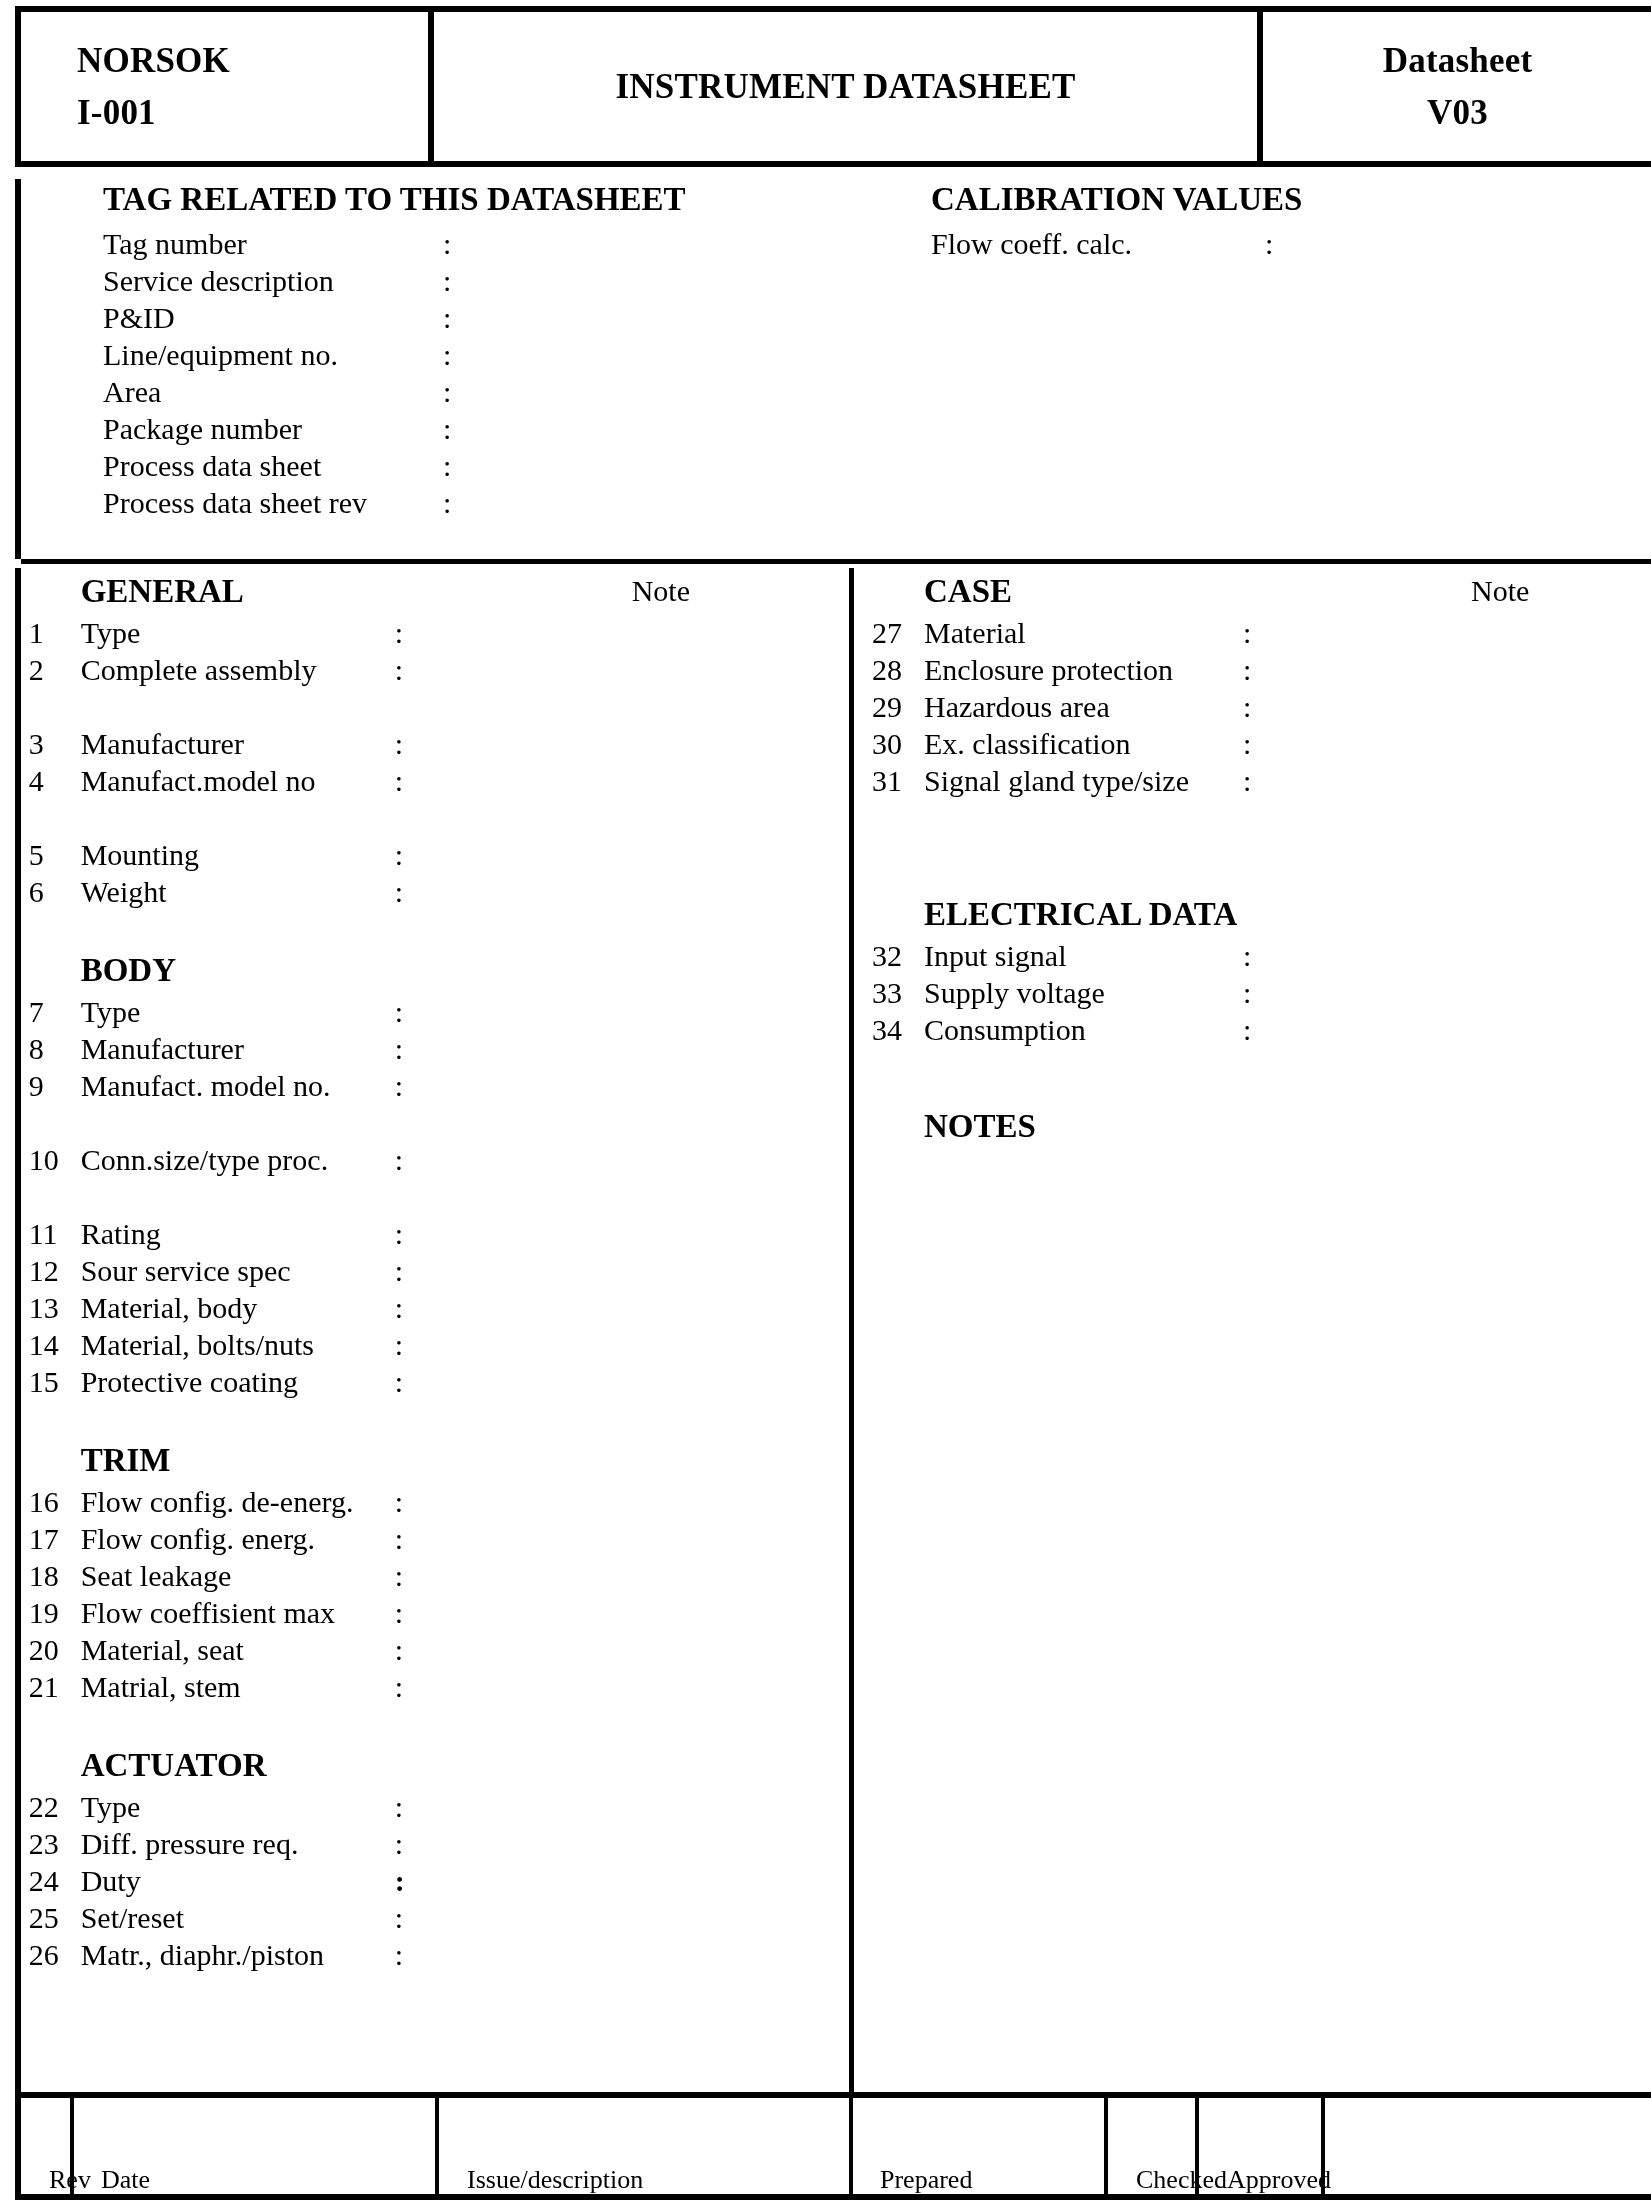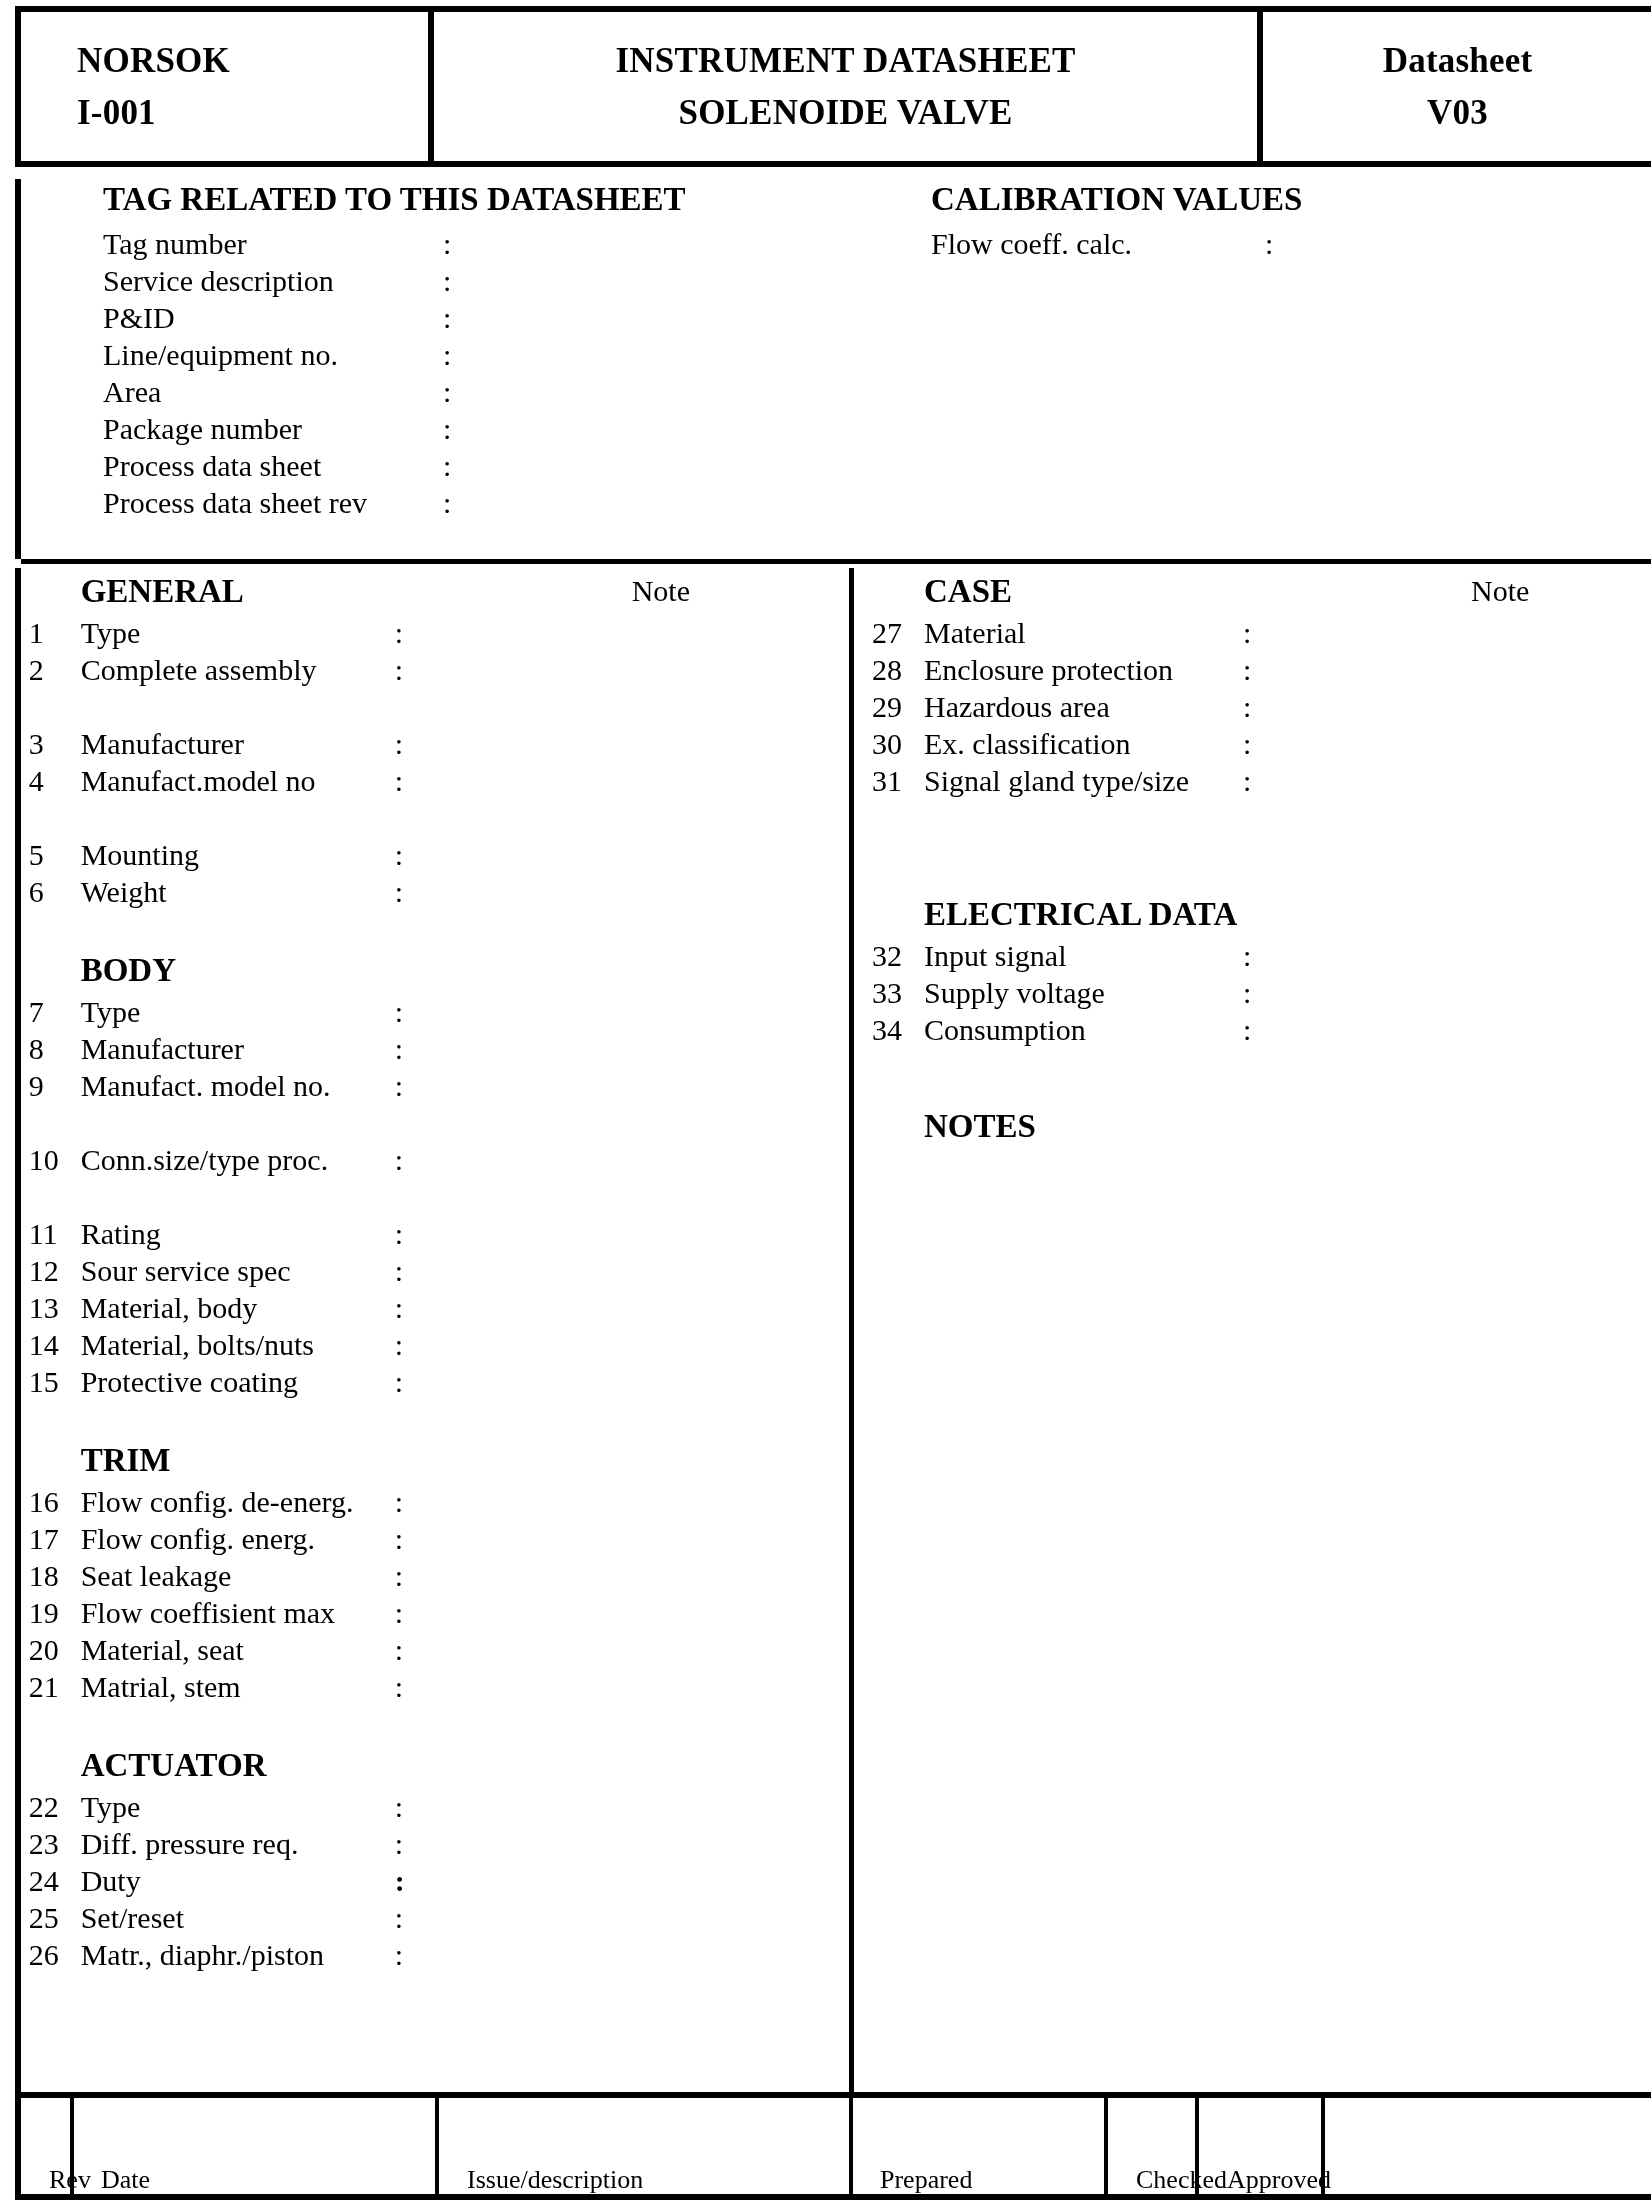--- a/index.html
+++ b/index.html
@@ -216,21 +216,20 @@
     <div class="rule-v" style="left:413px; width:6px; height:161px;"></div>
     <div class="rule-v" style="left:1242px; width:6px; height:161px;"></div>
 
     <div class="hdr-cell left-align" style="left:6px; width:407px;">
       <div class="hdr-line">NORSOK</div>
       <div class="hdr-line">I-001</div>
     </div>
 
     <div class="hdr-cell" style="left:419px; width:823px;">
       <div class="hdr-line">INSTRUMENT DATASHEET</div>
-      <div class="hdr-line">SOLENOIDE VALVE</div>
     </div>
 
     <div class="hdr-cell" style="left:1248px; width:389px;">
       <div class="hdr-line">Datasheet</div>
       <div class="hdr-line">V03</div>
     </div>
   </div>
 
   <div class="tagblock">
 

